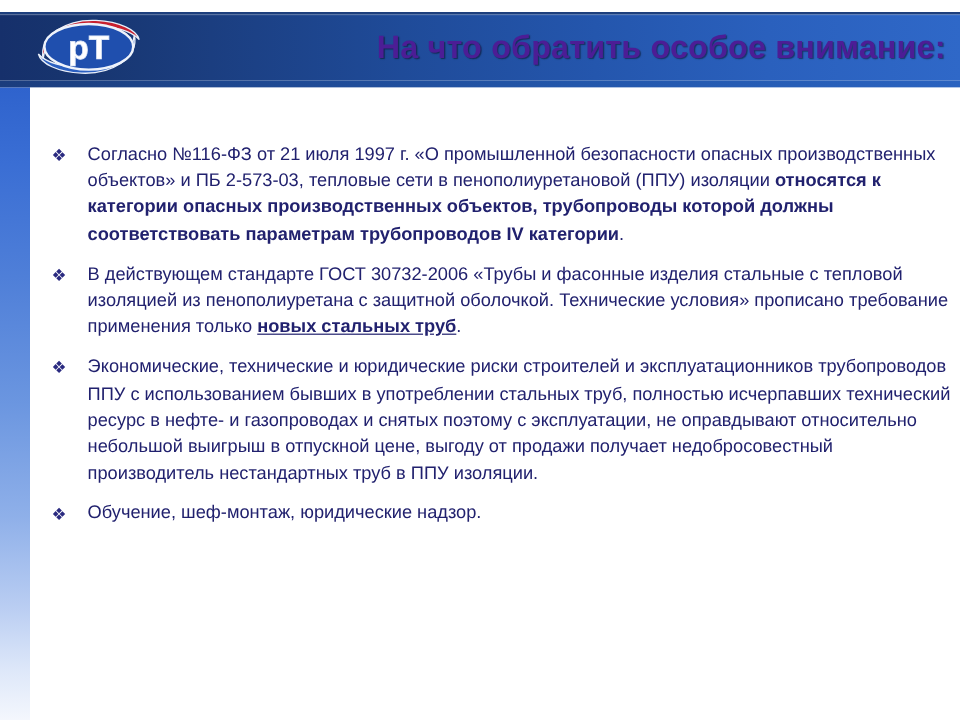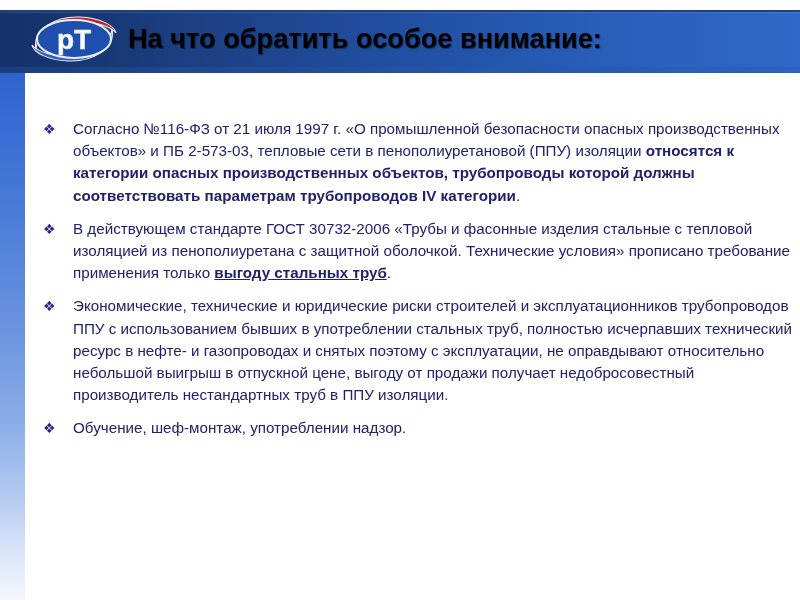--- a/index.html
+++ b/index.html
@@ -69,25 +69,25 @@
   .logo svg { display: block; }
 
   
   .slide-title {
     position: absolute;
     left: 128px;
     top: 16px;
     width: 660px;
     height: 46px;
     line-height: 46px;
-    color: #000000;
+    color: #4c1d95;
     font-size: 27px;
     font-weight: bold;
     letter-spacing: 0.1px;
-    text-align: left;
+    text-align: right;
     text-shadow: 1px 1px 1px rgba(0,0,0,0.45);
     white-space: nowrap;
   }
 
   
   .left-strip {
     position: absolute;
     left: 0;
     top: 73px;
     width: 25px;
@@ -184,26 +184,26 @@
   <div class="left-strip-gap"></div>
 
   <div class="content">
     <div class="bullet-list" id="bullet-list">
         <div class="bullet-item">
           <span class="bullet-marker">❖</span>
           <span class="bullet-text"><span>Согласно №116-ФЗ от 21 июля 1997 г. «О промышленной безопасности опасных производственных объектов» и ПБ 2-573-03, тепловые сети в пенополиуретановой (ППУ) изоляции </span><span class="b">относятся к категории опасных производственных объектов, трубопроводы которой должны соответствовать параметрам трубопроводов IV категории</span><span>.</span></span>
         </div>
         <div class="bullet-item">
           <span class="bullet-marker">❖</span>
-          <span class="bullet-text"><span>В действующем стандарте ГОСТ 30732-2006 «Трубы и фасонные изделия стальные с тепловой изоляцией из пенополиуретана с защитной оболочкой. Технические условия» прописано требование применения только </span><span class="bu">выгоду стальных труб</span><span>.</span></span>
+          <span class="bullet-text"><span>В действующем стандарте ГОСТ 30732-2006 «Трубы и фасонные изделия стальные с тепловой изоляцией из пенополиуретана с защитной оболочкой. Технические условия» прописано требование применения только </span><span class="bu">новых стальных труб</span><span>.</span></span>
         </div>
         <div class="bullet-item">
           <span class="bullet-marker">❖</span>
           <span class="bullet-text"><span>Экономические, технические и юридические риски строителей и эксплуатационников трубопроводов ППУ с использованием бывших в употреблении стальных труб, полностью исчерпавших технический ресурс в нефте- и газопроводах и снятых поэтому с эксплуатации, не оправдывают относительно небольшой выигрыш в отпускной цене, выгоду от продажи получает недобросовестный производитель нестандартных труб в ППУ изоляции.</span></span>
         </div>
         <div class="bullet-item">
           <span class="bullet-marker">❖</span>
-          <span class="bullet-text"><span>Обучение, шеф-монтаж, употреблении надзор.</span></span>
+          <span class="bullet-text"><span>Обучение, шеф-монтаж, юридические надзор.</span></span>
         </div>
       </div>
   </div>
 
 </div>
 
 </body></html>

